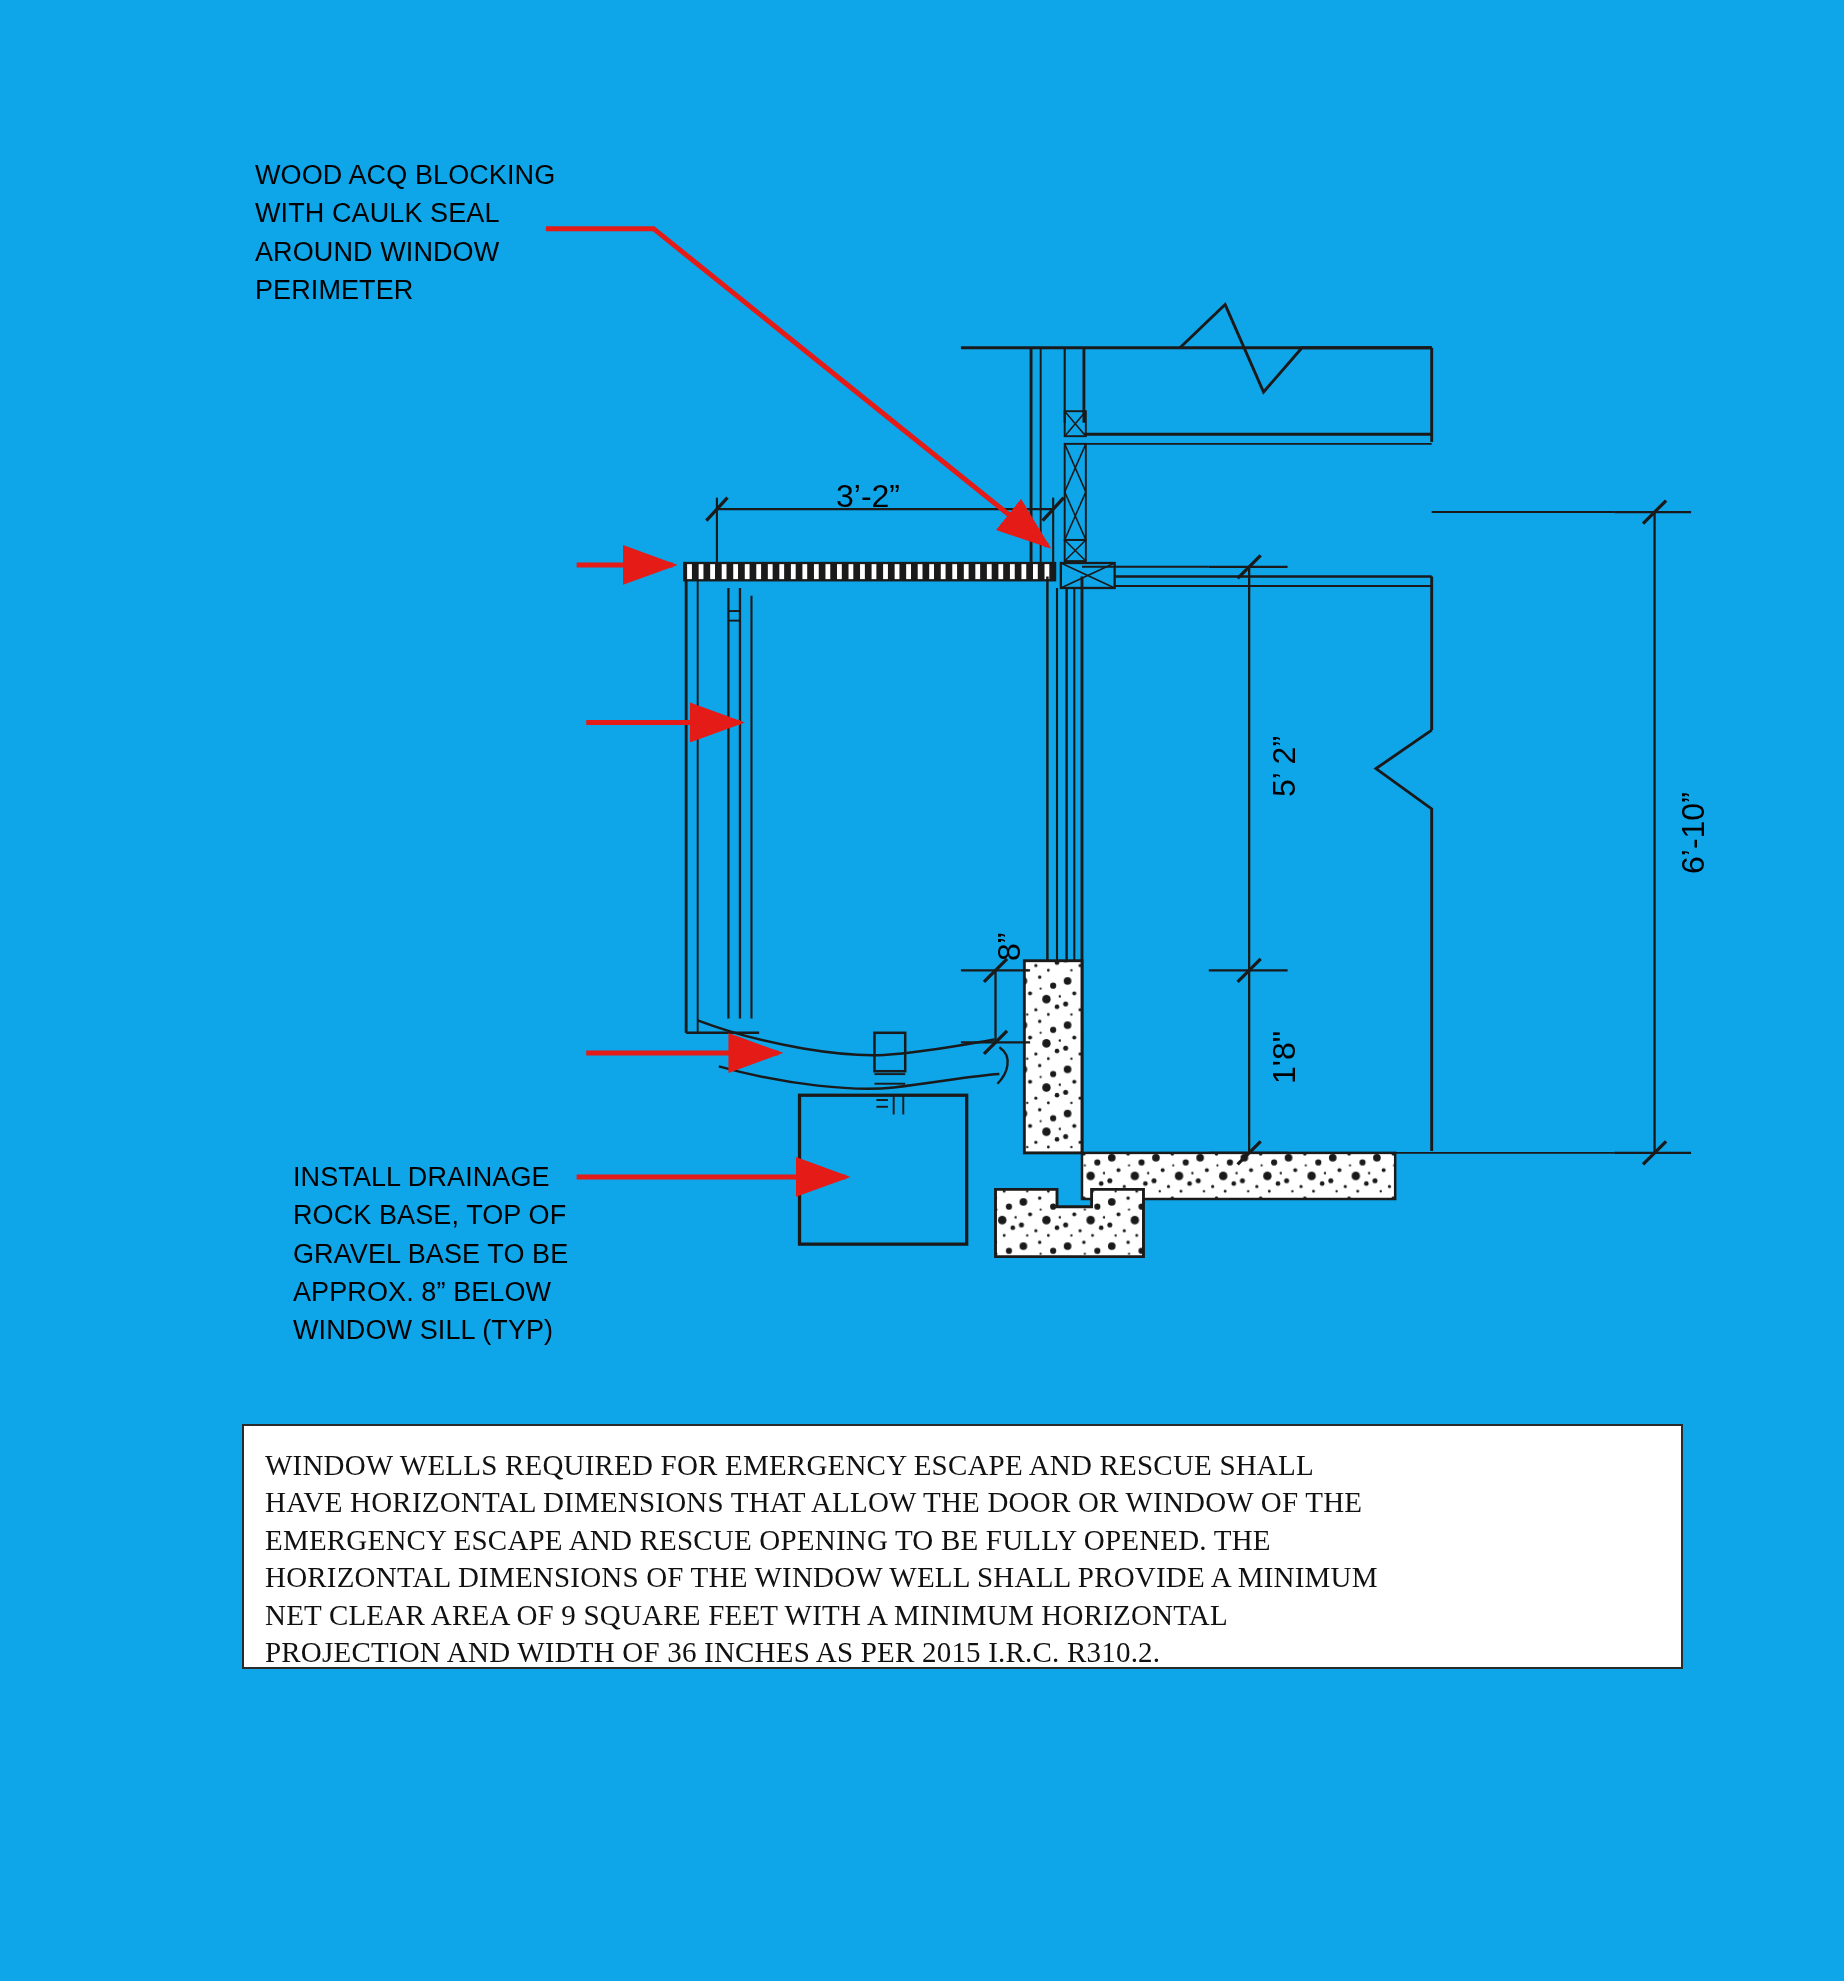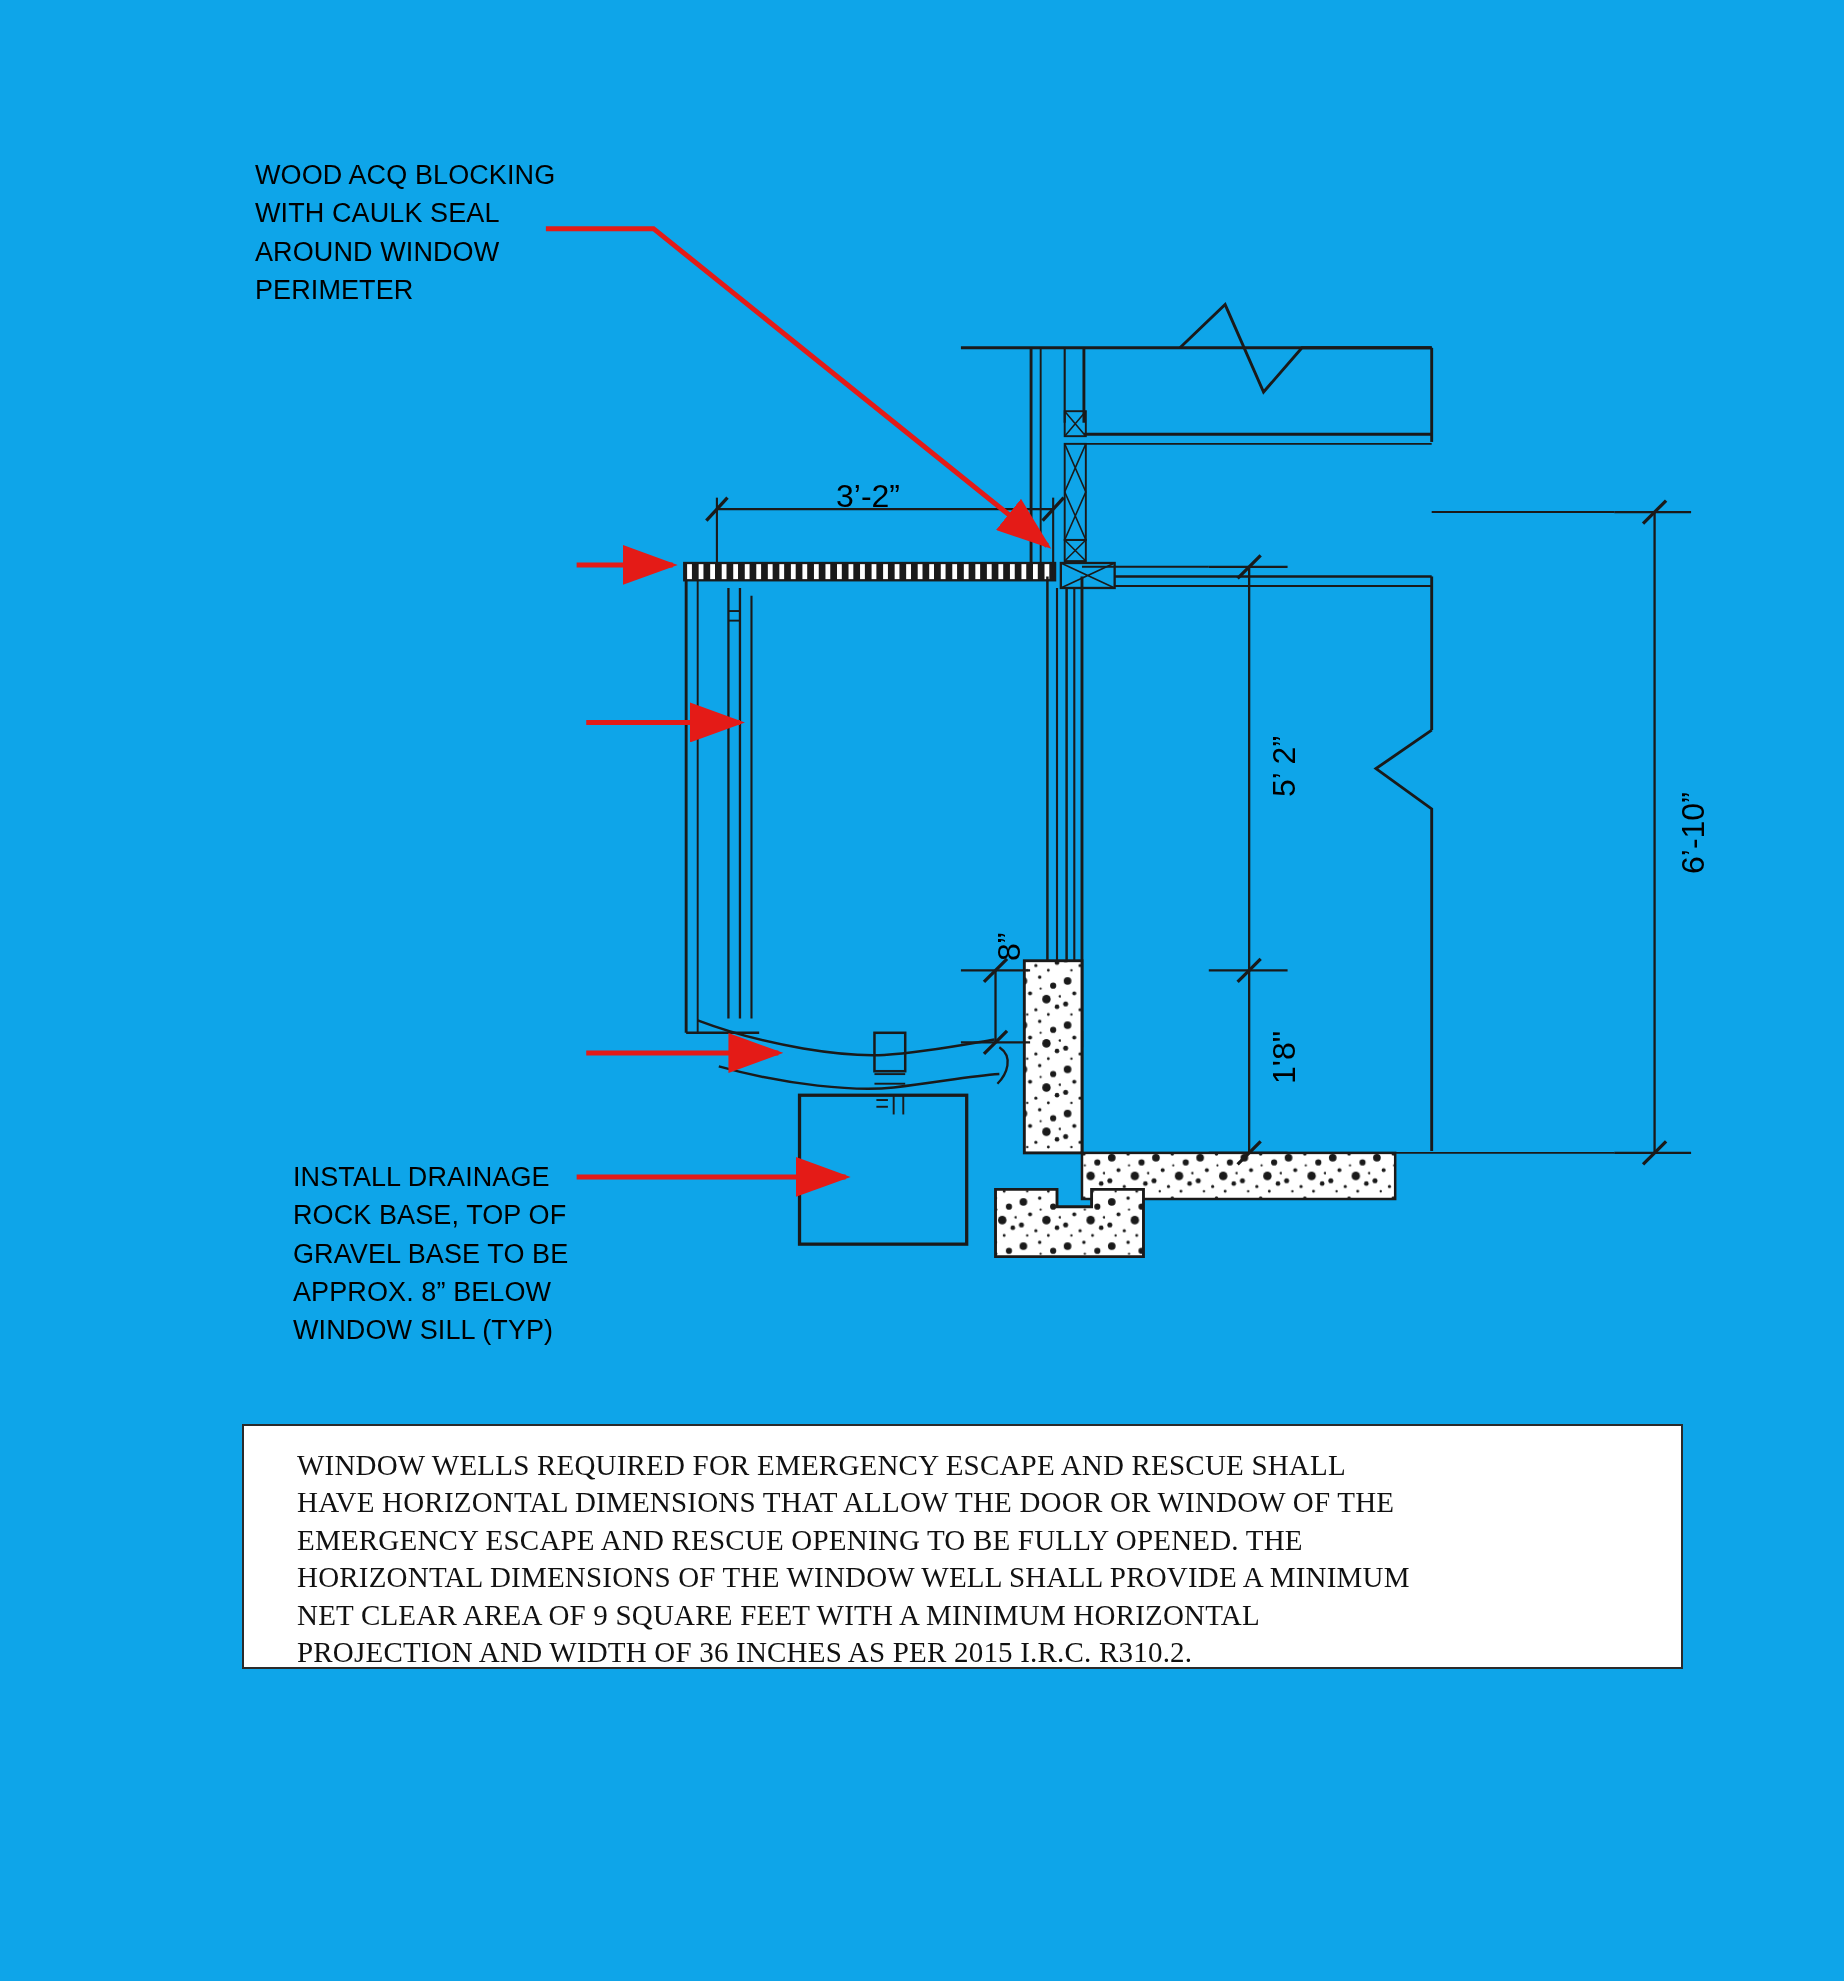--- a/index.html
+++ b/index.html
@@ -51,21 +51,20 @@
   
   #code-box {
     position: absolute;
     left: 242px;
     top: 1424px;
     width: 1441px;
     height: 245px;
     border: 2.9px solid #2b2b2b;
     box-sizing: border-box;
     background: #ffffff;
-    padding-left: 32px;
   }
   #code-box p {
     margin: 0;
     padding: 21px 17.3px 0 21px;
     font-family: "Liberation Serif", serif;
     font-size: 29px;
     line-height: 1.29;
     color: #111111;
     white-space: pre-line;
     letter-spacing: 0.2px;

